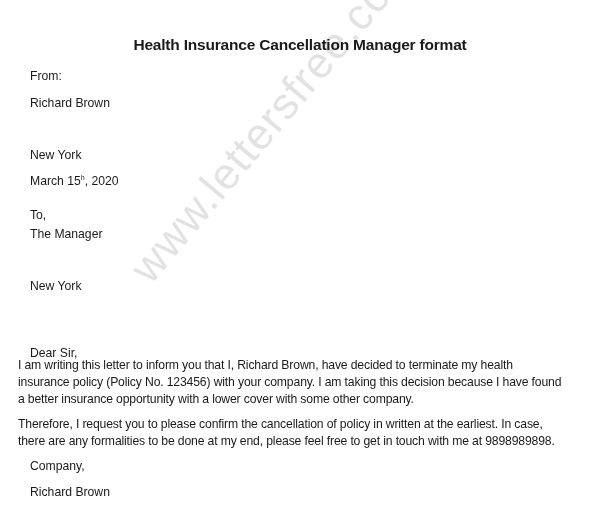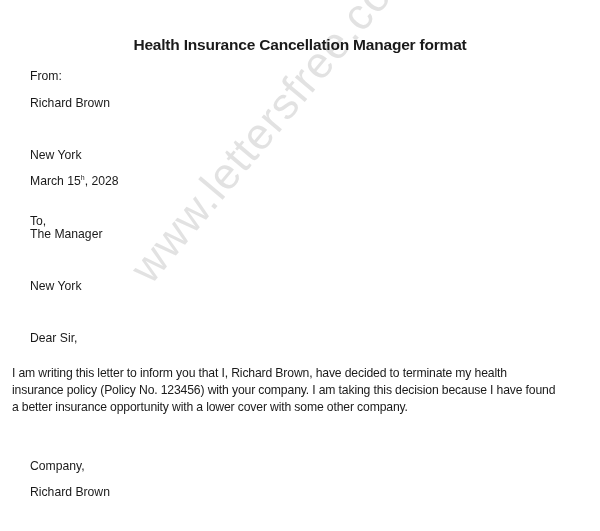--- a/index.html
+++ b/index.html
@@ -10,47 +10,47 @@
     }
     .page { position: absolute; left: 0; top: 0; width: 600px; height: 531px; }
     .title {
       position: absolute; top: 36px; left: 0; width: 600px; text-align: center;
       font-weight: bold; font-size: 15.5px; letter-spacing: -0.2px;
     }
     .line {
       position: absolute; left: 30px; font-size: 12.2px; white-space: nowrap; text-align: right;
     }
     .para {
-      position: absolute; left: 12px; width: 548px; font-size: 12.2px; line-height: 16.8px;
+      position: absolute; left: 18px; width: 548px; font-size: 12.2px; line-height: 16.8px;
       letter-spacing: -0.15px;
-      margin-top: 8px;
     }
     sup { font-size: 7px; vertical-align: 5px; }
     .watermark {
       position: absolute; left: 120px; top: 260px; font-size: 44px;
       color: rgba(190,190,190,0.45); transform: rotate(-50deg);
       transform-origin: left top; white-space: nowrap; letter-spacing: 1px;
       pointer-events: none;
     }
   </style>
 </head>
 <body>
 
 <div class="page">
   <div class="watermark">www.lettersfree.com</div>
 
   <div class="title">Health Insurance Cancellation Manager format</div>
 
   <div class="line" style="top:69px">From:</div>
   <div class="line" style="top:96px">Richard Brown</div>
   <div class="line" style="top:148px">New York</div>
-  <div class="line" style="top:174px"><span>March 15</span><sup>h</sup><span>, 2028</span></div>
+  <div class="line" style="top:174px"><span>March 15</span><sup>h</sup><span>, 2020</span></div>
 
-  <div class="line" style="top:214px">To,</div>
+  <div class="line" style="top:208px">To,</div>
   <div class="line" style="top:227px">The Manager</div>
   <div class="line" style="top:279px">New York</div>
-  <div class="line" style="top:331px">Dear Sir,</div>
+  <div class="line" style="top:346px">Dear Sir,</div>
 
   <div class="para" style="top:357px">I am writing this letter to inform you that I, Richard Brown, have decided to terminate my health insurance policy (Policy No. 123456) with your company. I am taking this decision because I have found a better insurance opportunity with a lower cover with some other company.</div>
+  <div class="para" style="top:416px">Therefore, I request you to please confirm the cancellation of policy in written at the earliest. In case, there are any formalities to be done at my end, please feel free to get in touch with me at 9898989898.</div>
 
   <div class="line" style="top:459px">Company,</div>
   <div class="line" style="top:485px">Richard Brown</div>
 </div>
 
 </body></html>

